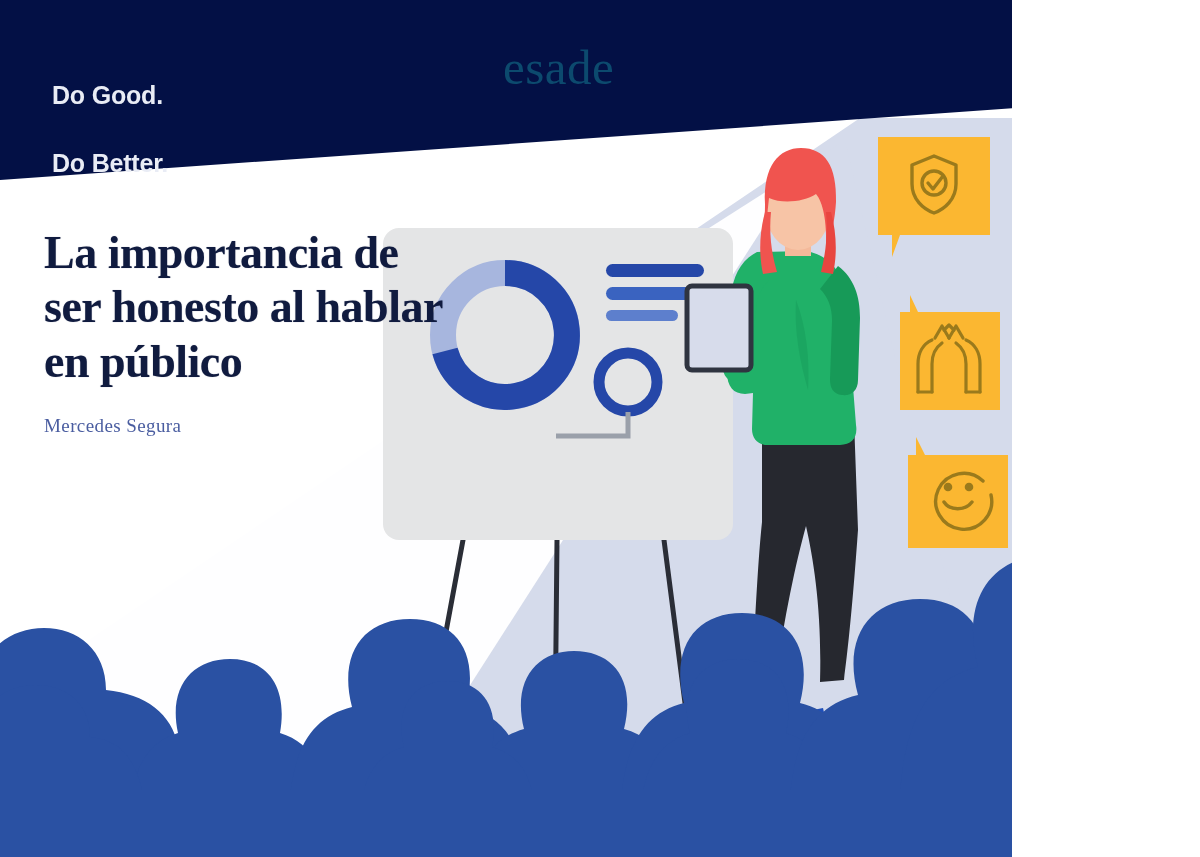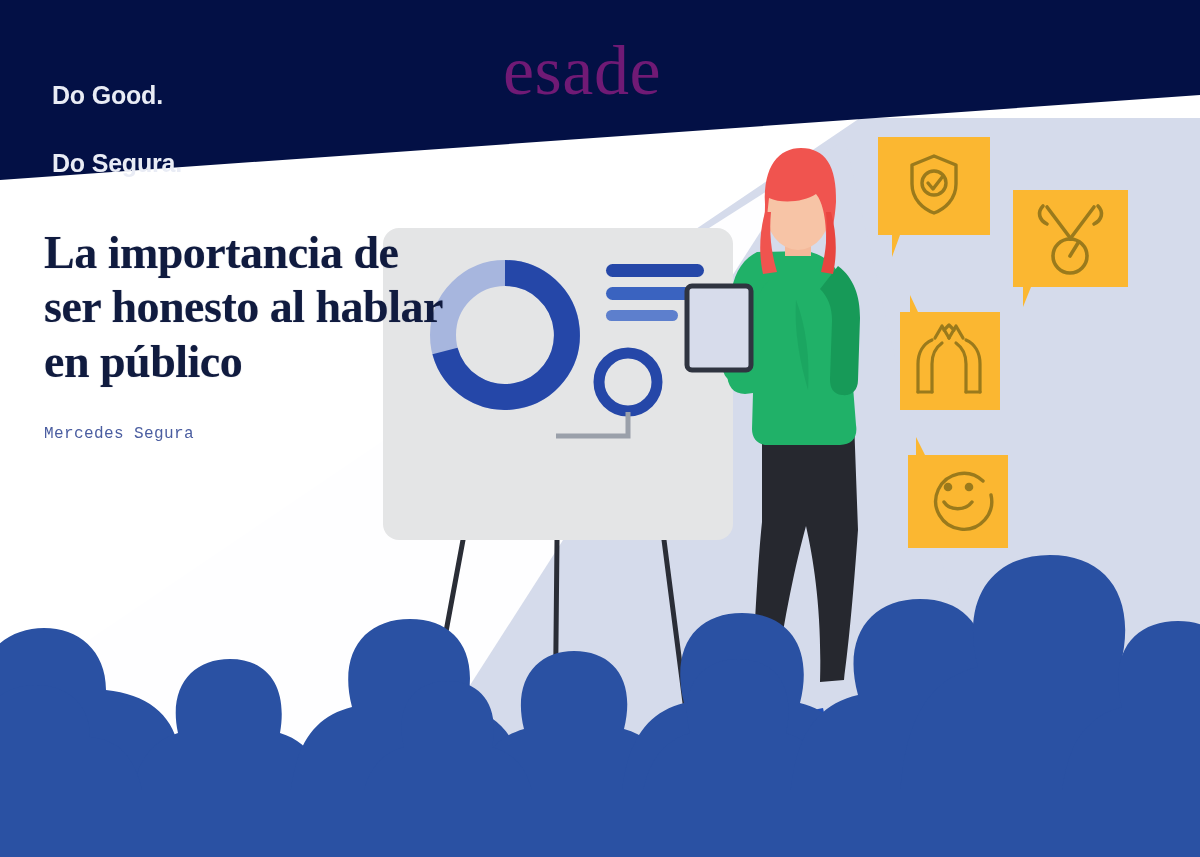--- a/index.html
+++ b/index.html
@@ -7,21 +7,21 @@
   html,body { background:#ffffff; }
   body {
     font-family:"Liberation Sans", sans-serif;
     width:1200px; height:857px;
     overflow:hidden; position:relative;
   }
 
   
   #cover {
     position:relative;
-    width:1200px; height:857px;
+    width:1012px; height:857px;
     background:#ffffff;
     overflow:hidden;
   }
 
   
   .layer { position:absolute; inset:0; }
   .layer svg { display:block; width:1200px; height:857px; }
 
   
   .tagline {
@@ -33,25 +33,25 @@
     font-size:25px;
     line-height:1.36;
     letter-spacing:-0.2px;
     z-index:40;
     white-space:pre-line;
   }
   .tagline span { display:block; }
 
   .brand {
     position:absolute;
-    left:503px; top:36px;
-    color:#701a75;
+    left:503px; top:43px;
+    color:#0c4a6e;
     font-family:"Liberation Serif", serif;
     font-weight:400;
-    font-size:70px;
+    font-size:49px;
     line-height:1;
     letter-spacing:0.5px;
     z-index:40;
   }
 
   
   .titleblock {
     position:absolute;
     left:44px; top:226px;
     width:400px;
@@ -60,25 +60,25 @@
   .headline {
     color:#101b3f;
     font-family:"Liberation Serif", serif;
     font-weight:700;
     font-size:46px;
     line-height:1.18;
     letter-spacing:-0.5px;
     text-shadow:0 0 1px rgba(16,27,63,.35);
   }
   .byline {
-    margin-top:36px;
+    margin-top:26px;
     color:#4a5da0;
-    font-family:Liberation Mono, monospace;
+    font-family:Liberation Serif, serif;
     font-weight:400;
-    font-size:16px;
+    font-size:19px;
     letter-spacing:0.4px;
   }
 </style>
 </head>
 <body>
 
 <div id="cover">
 
   <div class="layer">
     <svg viewBox="0 0 1200 857" xmlns="http://www.w3.org/2000/svg" aria-hidden="true">
@@ -239,21 +239,21 @@
                    c34 4 56 22 60 120 z"></path>
           <rect x="-20" y="790" width="1240" height="90"></rect>
         </g>
 
       </g>
     </svg>
   </div>
 
   <div class="tagline">
     <span>Do Good.</span>
-    <span>Do Segura.</span>
+    <span>Do Better.</span>
   </div>
 
   <div class="brand">esade</div>
 
   <div class="titleblock">
     <div class="headline">La importancia de ser honesto al hablar en público</div>
     <div class="byline">Mercedes Segura</div>
   </div>
 
 </div>

